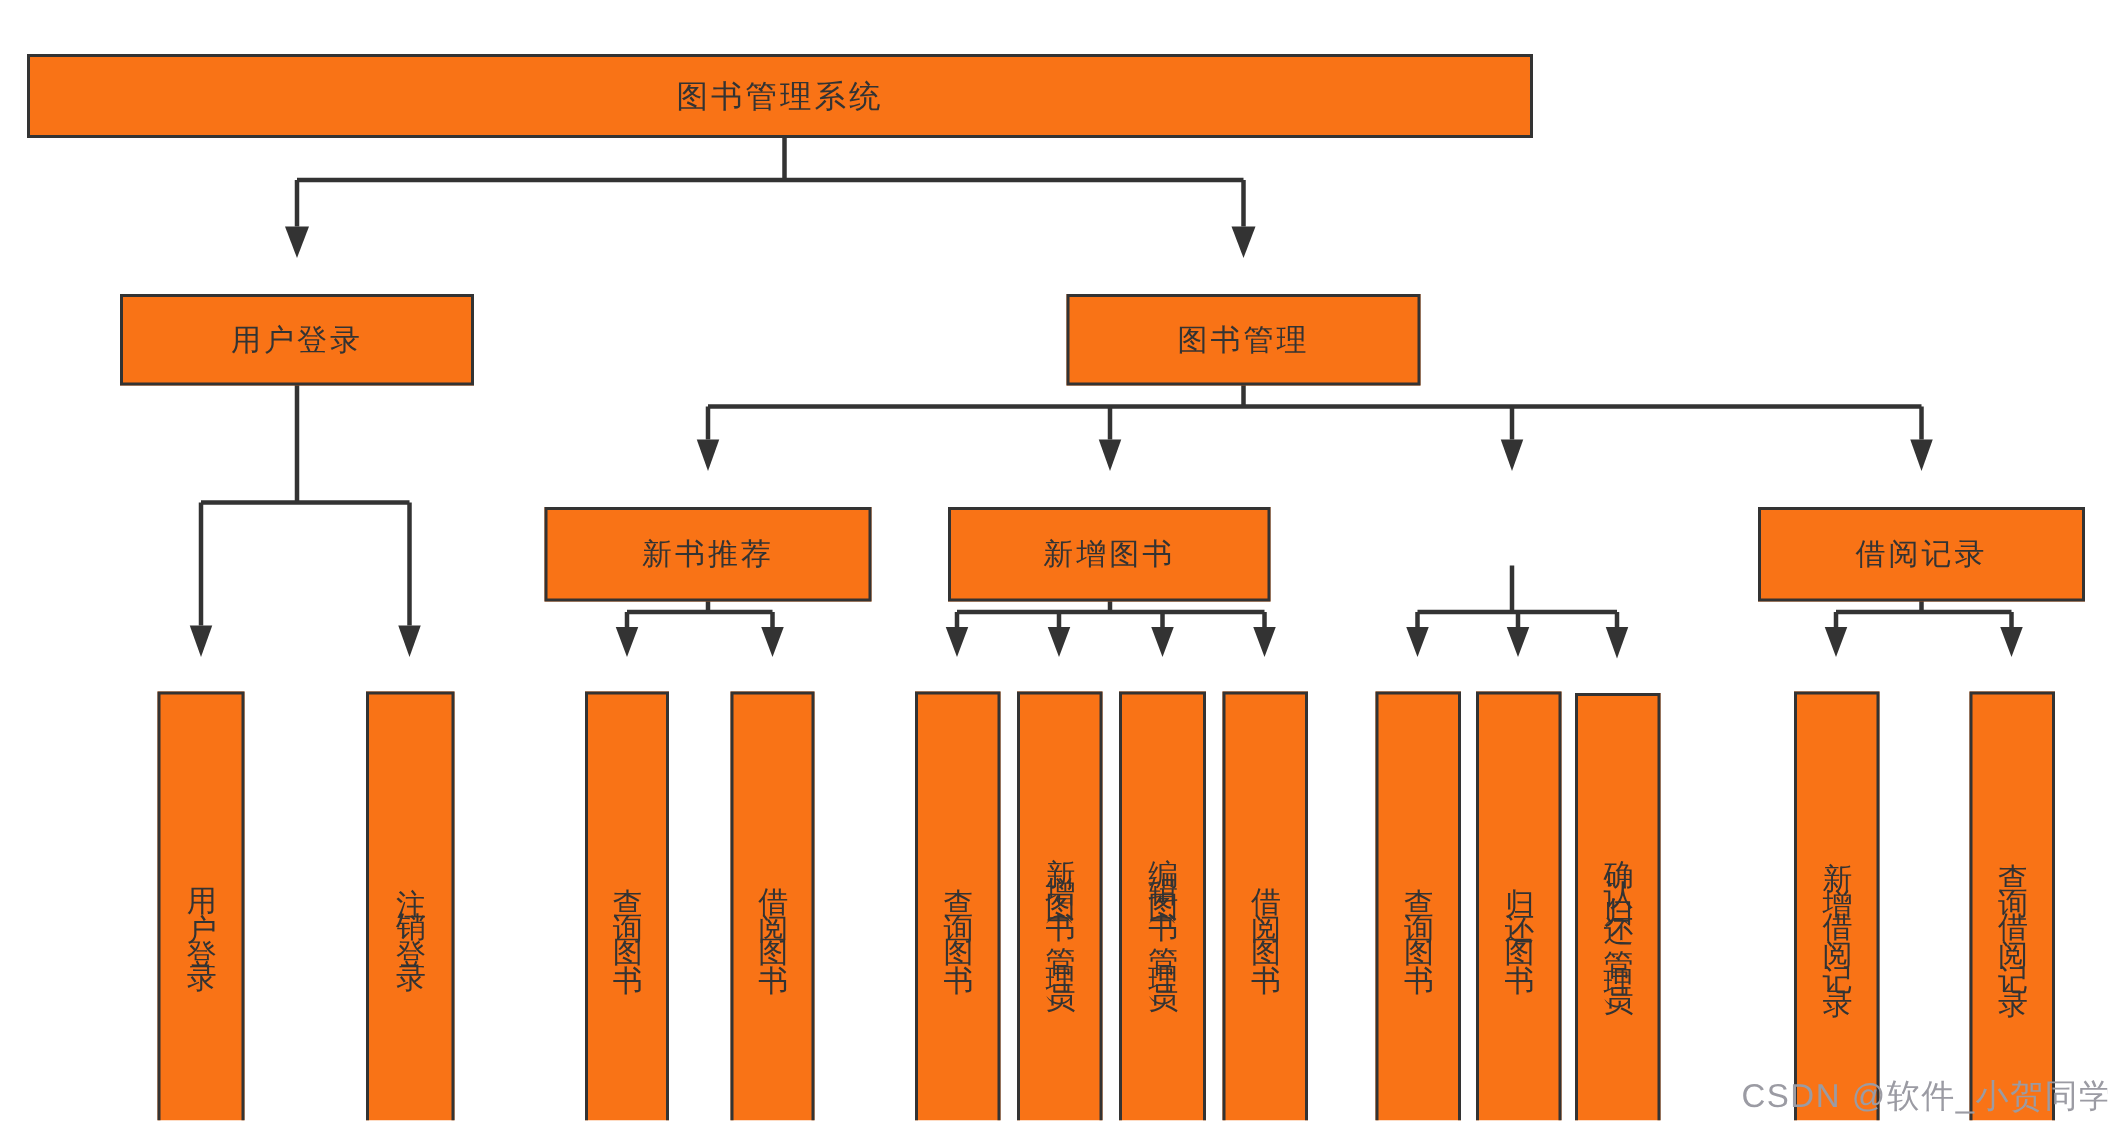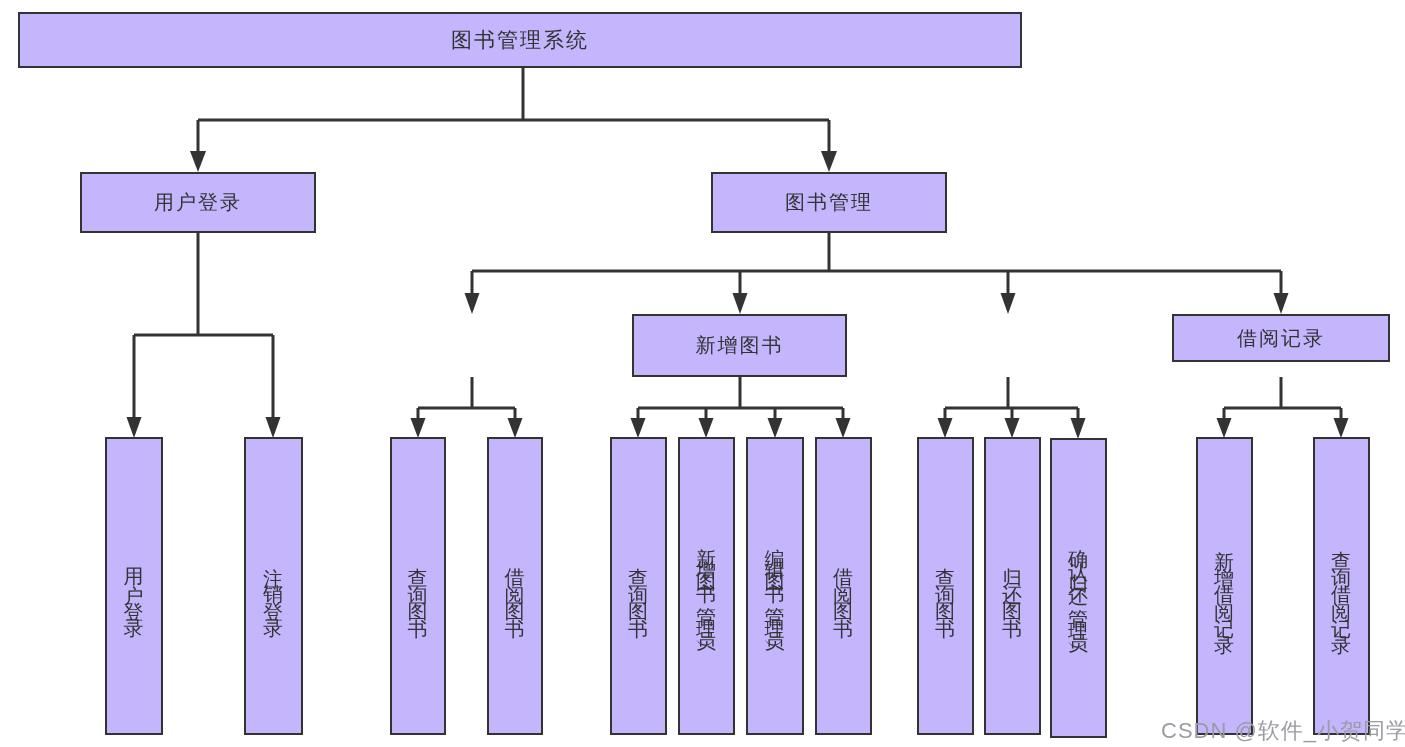--- a/index.html
+++ b/index.html
@@ -13,26 +13,27 @@
     width:1405px;height:747px;
     background:#ffffff;
     font-family:"Liberation Sans", sans-serif;
     overflow:hidden;
   }
   #wires{position:absolute;left:0;top:0;z-index:0;color:var(--line);}
   #wires path{stroke:currentColor;stroke-width:3;fill:none;}
   #wires polygon{fill:currentColor;stroke:none;}
   .node{
     position:absolute;
-    background:#c4b5fd;
+    background:#f97316;
     border:2.5px solid var(--line);
     box-sizing:border-box;
     display:flex;align-items:center;justify-content:center;
     color:var(--text);
     z-index:1;
+    margin-top:24px;
   }
   .h-node{font-size:20px;letter-spacing:2px;white-space:nowrap;}
   .root-node{font-size:21px;}
   .v-node{
     writing-mode:vertical-rl;
     text-orientation:mixed;
     font-size:20px;
     line-height:1;
   }
   .ls-wide{letter-spacing:17px;}
@@ -46,21 +47,21 @@
     white-space:nowrap;
     z-index:5;
   }
   
   #n-root{left:18px;top:12px;width:1004px;height:56px;}
   #n-user-login{left:80px;top:172px;width:236px;height:61px;}
   #n-book-mgmt{left:711px;top:172px;width:236px;height:61px;font-family:Liberation Serif, serif;}
   #n-nbr{left:363px;top:314px;width:218px;height:63px;}
   #n-bb{left:632px;top:314px;width:215px;height:63px;}
   #n-cb{left:901px;top:314px;width:215px;height:63px;}
-  #n-br{left:1172px;top:314px;width:218px;height:48px;}
+  #n-br{left:1172px;top:314px;width:218px;height:63px;}
   #n-ul-1{left:105px;top:437px;width:58px;height:298px;}
   #n-ul-2{left:244px;top:437px;width:59px;height:298px;}
   #n-nbr-1{left:390px;top:437px;width:56px;height:298px;}
   #n-nbr-2{left:487px;top:437px;width:56px;height:298px;}
   #n-bb-1{left:610px;top:437px;width:57px;height:298px;}
   #n-bb-2{left:678px;top:437px;width:57px;height:298px;}
   #n-bb-3{left:746px;top:437px;width:58px;height:298px;}
   #n-bb-4{left:815px;top:437px;width:57px;height:298px;}
   #n-cb-1{left:917px;top:437px;width:57px;height:298px;}
   #n-cb-2{left:984px;top:437px;width:57px;height:298px;}
@@ -133,20 +134,21 @@
       <polygon points="1216.5,418 1231.5,418 1224,438"></polygon>
     <path d="M1341 408 V418"></path>
       <polygon points="1333.5,418 1348.5,418 1341,438"></polygon>
   </svg>
 
   <div id="n-root" class="node h-node root-node">图书管理系统</div>
 
   <div id="n-user-login" class="node h-node">用户登录</div>
   <div id="n-book-mgmt" class="node h-node">图书管理</div>
 
+  <div id="n-nbr" class="node h-node">新书推荐</div>
   <div id="n-bb" class="node h-node">新增图书</div>
   <div id="n-br" class="node h-node">借阅记录</div>
 
   <div id="n-ul-1" class="node v-node ls-wide">用户登录</div>
   <div id="n-ul-2" class="node v-node ls-wide">注销登录</div>
 
   <div id="n-nbr-1" class="node v-node ls-wide">查询图书</div>
   <div id="n-nbr-2" class="node v-node ls-wide">借阅图书</div>
 
   <div id="n-bb-1" class="node v-node ls-wide">查询图书</div>

